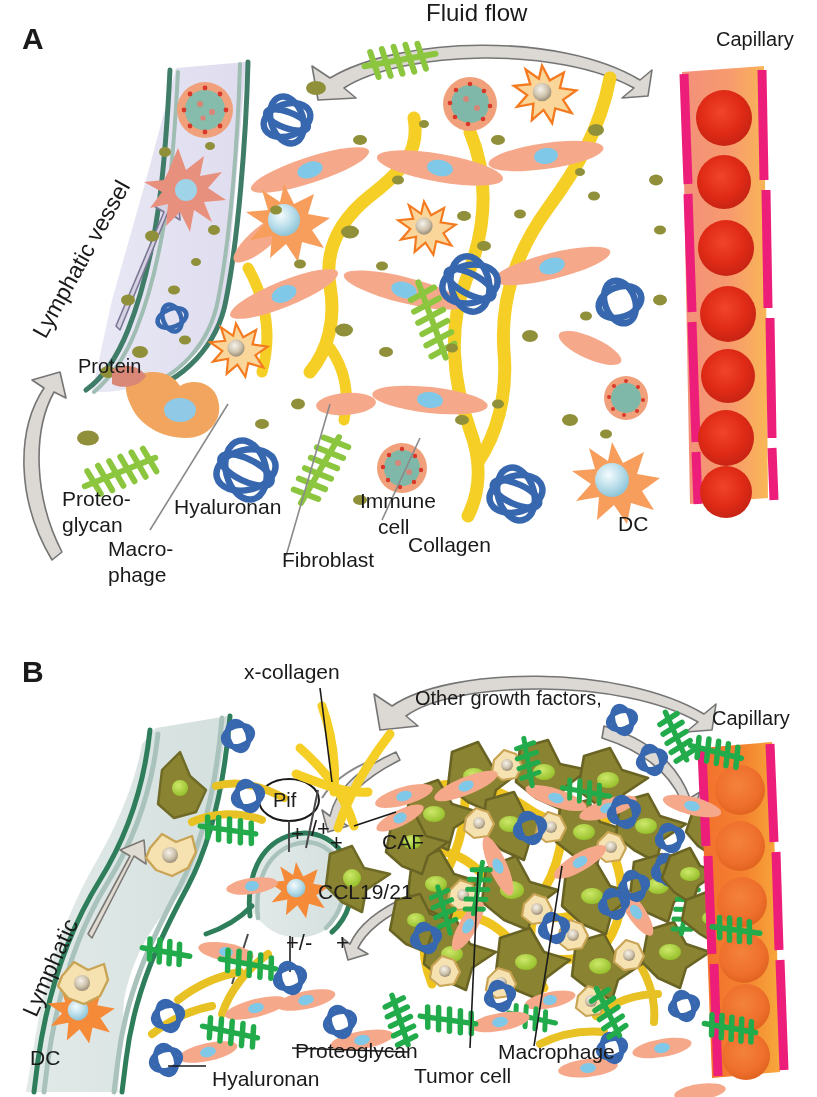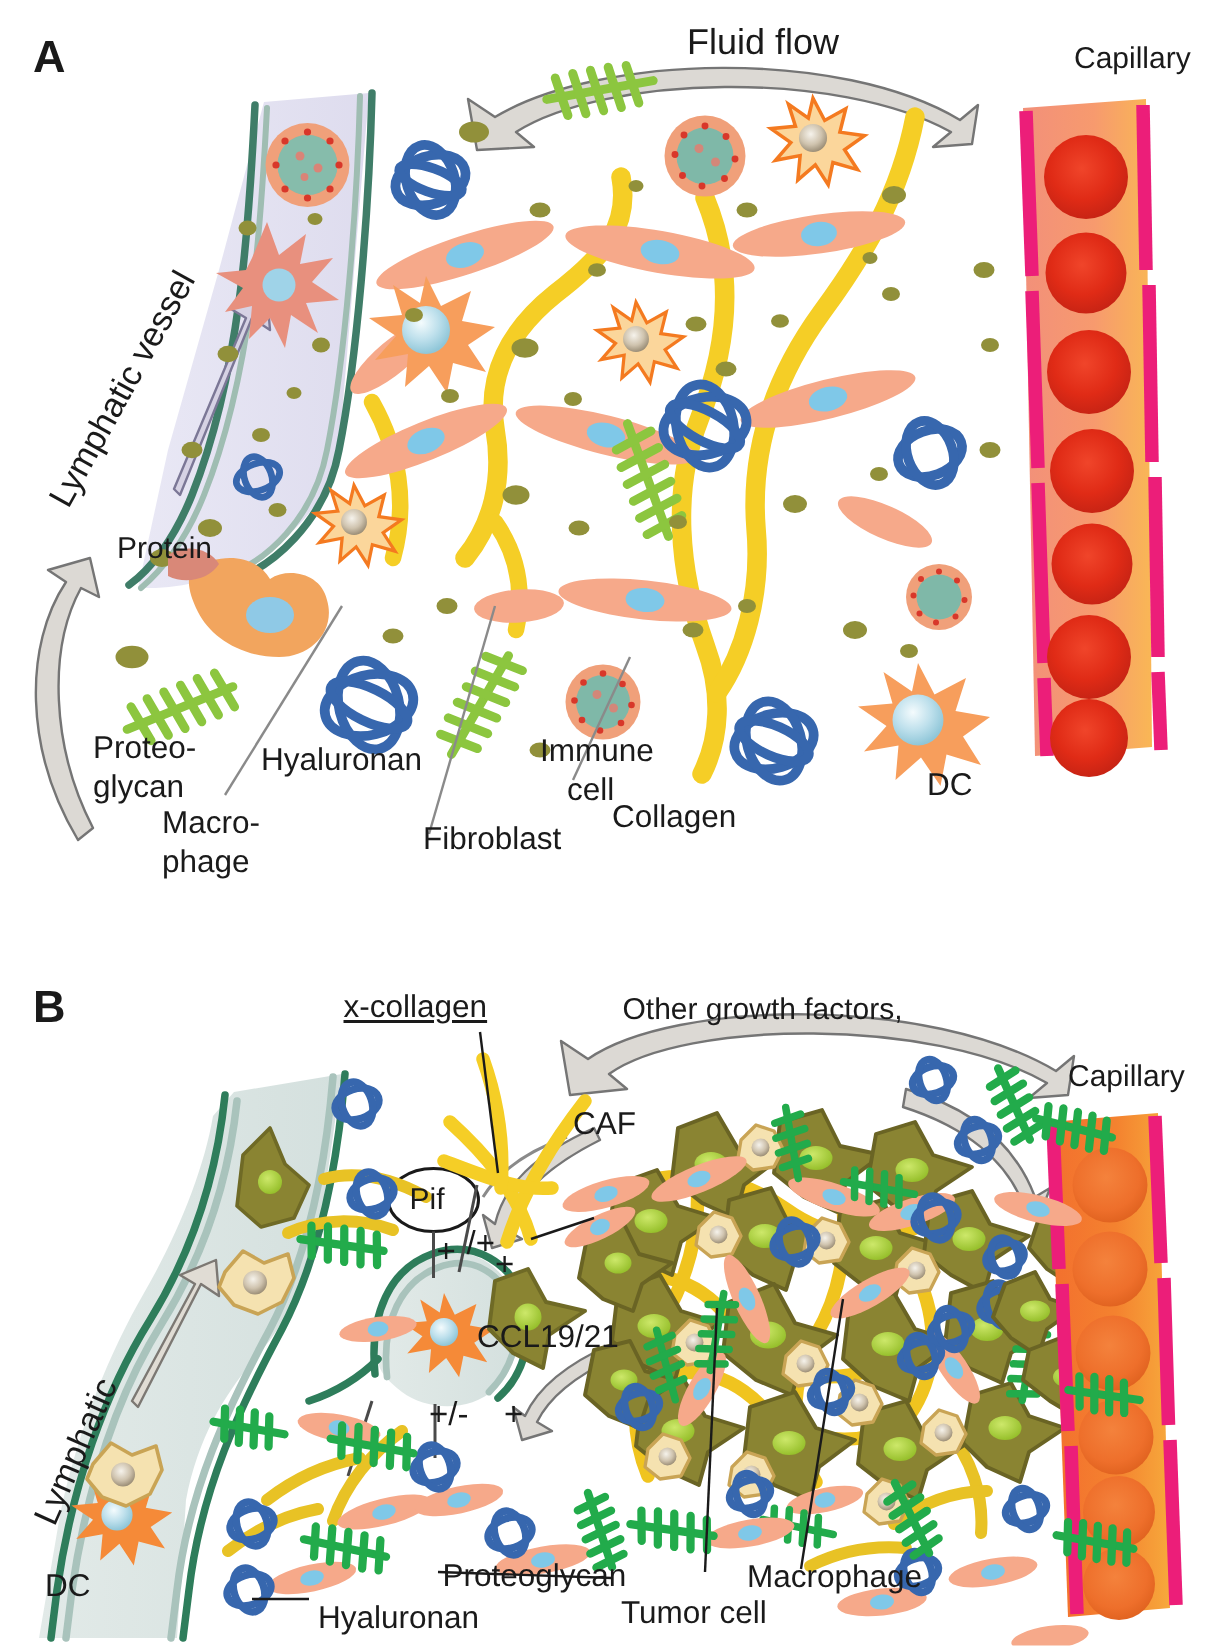--- a/index.html
+++ b/index.html
@@ -892,21 +892,21 @@
       <line x1="292" y1="1048" x2="408" y2="1052"></line>
       <line x1="168" y1="1066" x2="206" y2="1066"></line>
       <line x1="478" y1="872" x2="470" y2="1048"></line>
       <line x1="562" y1="866" x2="534" y2="1046"></line>
     </g>
   </g>
 </svg>
 
 <div class="lbl panel-letter" style="left:22px; top:22px;">A</div>
 
-<div class="lbl title-flow" style="left:426px; top:16px;margin-left:32px;">Fluid flow</div>
+<div class="lbl title-flow" style="left:426px; top:0;">Fluid flow</div>
 
 <div class="lbl title-cap" style="left:716px; top:28px;">Capillary</div>
 
 <div class="lbl rot-lymph-a" style="left:28px; top:330px;">Lymphatic vessel</div>
 
 <div class="lbl mid-lbl" style="left:78px; top:355px;">Protein</div>
 
 <div class="lbl big-lbl" style="left:62px; top:487px;">Proteo-</div>
 <div class="lbl big-lbl" style="left:62px; top:513px;">glycan</div>
 
@@ -924,27 +924,27 @@
 
 <div class="lbl big-lbl" style="left:618px; top:512px;">DC</div>
 
 <div class="lbl panel-letter" style="left:22px; top:655px;">B</div>
 
 
 <div class="lbl title-cap" style="left:712px; top:707px;">Capillary</div>
 
 <div class="lbl rot-lymph-b" style="left:18px; top:1010px;">Lymphatic</div>
 
-<div class="lbl big-lbl" style="left:229px; top:660px;text-decoration:underline;">x-collagen</div>
-
-<div class="lbl mid-lbl" style="left:415px; top:662px;">Other growth factors,</div>
+<div class="lbl big-lbl" style="left:244px; top:660px;">x-collagen</div>
+
+<div class="lbl mid-lbl" style="left:415px; top:687px;">Other growth factors,</div>
 
 <div class="lbl mid-lbl" style="left:273px; top:789px;">Pif</div>
 
-<div class="lbl big-lbl" style="left:382px; top:738px;">CAF</div>
+<div class="lbl big-lbl" style="left:382px; top:830px;">CAF</div>
 
 <div class="lbl big-lbl" style="left:318px; top:880px;">CCL19/21</div>
 
 <div class="lbl sign" style="left:291px; top:822px;">+</div>
 <div class="lbl sign" style="left:311px; top:817px;">/+</div>
 <div class="lbl sign" style="left:330px; top:831px;">+</div>
 <div class="lbl sign" style="left:286px; top:931px;">+/-</div>
 <div class="lbl sign" style="left:336px; top:931px;">+</div>
 
 <div class="lbl big-lbl" style="left:30px; top:1046px;">DC</div>

